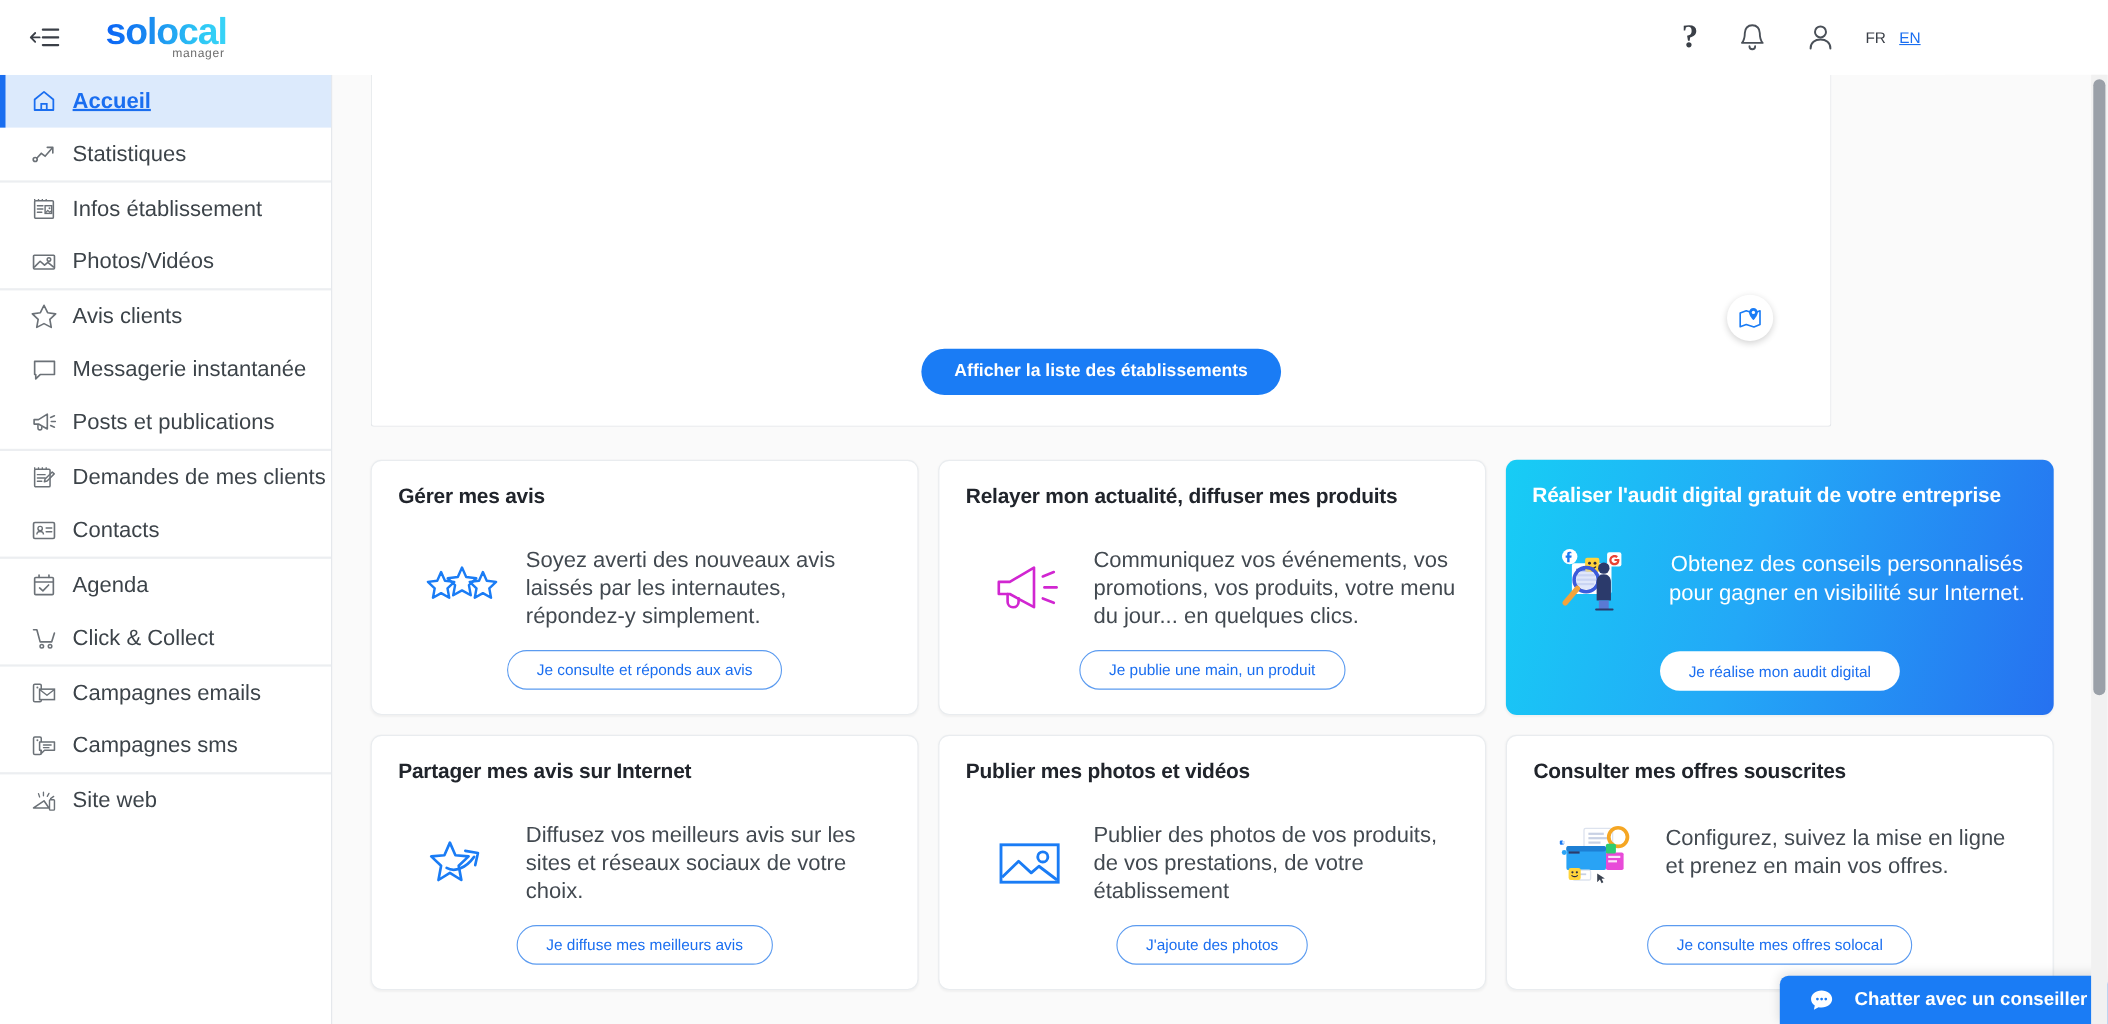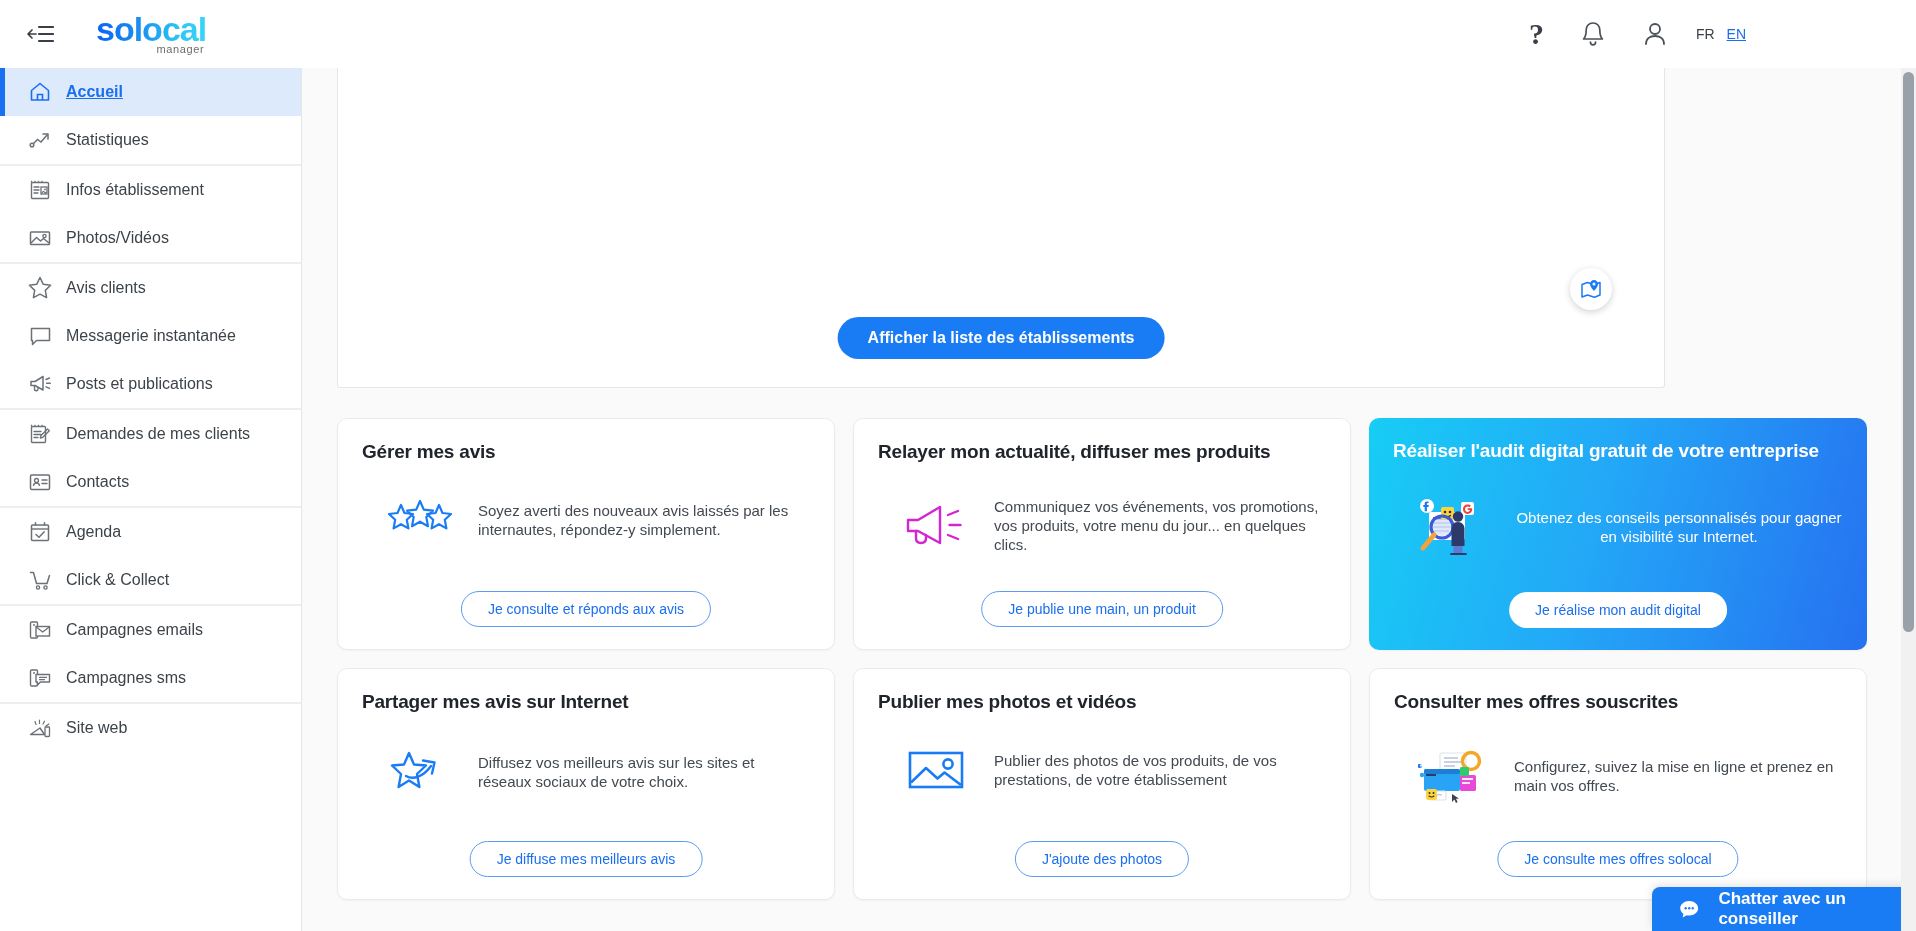--- a/index.html
+++ b/index.html
@@ -64,21 +64,21 @@
   .nav-item {
     display: flex; align-items: center;
     height: 48px; padding-left: 14px;
     cursor: pointer; position: relative;
   }
   .nav-item .ico {
     width: 52px; display: flex; align-items: center; justify-content: center;
     color: #6b7177; flex: 0 0 52px;
   }
   .nav-item .label {
-    font-size: 16px; color: #3c4349; white-space: nowrap;
+    font-size: 20px; color: #3c4349; white-space: nowrap;
   }
   .nav-item.active { background: #dceafc; }
   .nav-item.active::before {
     content: ""; position: absolute; left: 0; top: 0;
     width: 5px; height: 100%; background: #1a6ef0;
   }
   .nav-item.active .ico { color: #1a6ef0; }
   .nav-item.active .label {
     color: #1a6ef0; font-weight: bold; text-decoration: underline;
   }
@@ -143,42 +143,42 @@
     font-size: 19px; font-weight: bold; color: #20242b;
     letter-spacing: -0.2px;
   }
   .card.promo .card-title { color: #ffffff; }
   .card-body {
     display: flex; align-items: center; gap: 22px;
     margin-top: 34px; padding-left: 22px;
   }
   .card-illu { flex: 0 0 72px; display: flex; align-items: center; justify-content: center; }
   .card-desc {
-    font-size: 15px; color: #424950; line-height: 1.28;
+    font-size: 20px; color: #424950; line-height: 1.28;
   }
   .card.promo .card-desc { color: #ffffff; text-align: center; }
   .card-btn {
     position: absolute; left: 50%; transform: translateX(-50%);
     bottom: 22px;
     background: #ffffff; color: #1a6ef0;
     border: 1px solid #5b9bf0;
     border-radius: 20px;
     height: 36px; padding: 0 26px;
     font-size: 14px; cursor: pointer;
     font-family: "Liberation Sans", sans-serif;
     white-space: nowrap;
   }
   .card.promo .card-btn {
     border: none; color: #1a6ef0; font-weight: normal;
   }
 
   
   .chat-widget {
     position: absolute; right: 0px; bottom: 0px;
-    width: 264px; height: 44px;
+    width: 298px; height: 44px;
     background: #1a7cf5;
     border-radius: 8px 8px 0 0;
     display: flex; align-items: center; gap: 18px;
     padding-left: 26px;
     cursor: pointer; z-index: 40;
     box-shadow: 0 -2px 10px rgba(0,0,0,0.12);
   }
   .chat-widget .ctext {
     color: #ffffff; font-size: 17px; font-weight: bold;
   }

